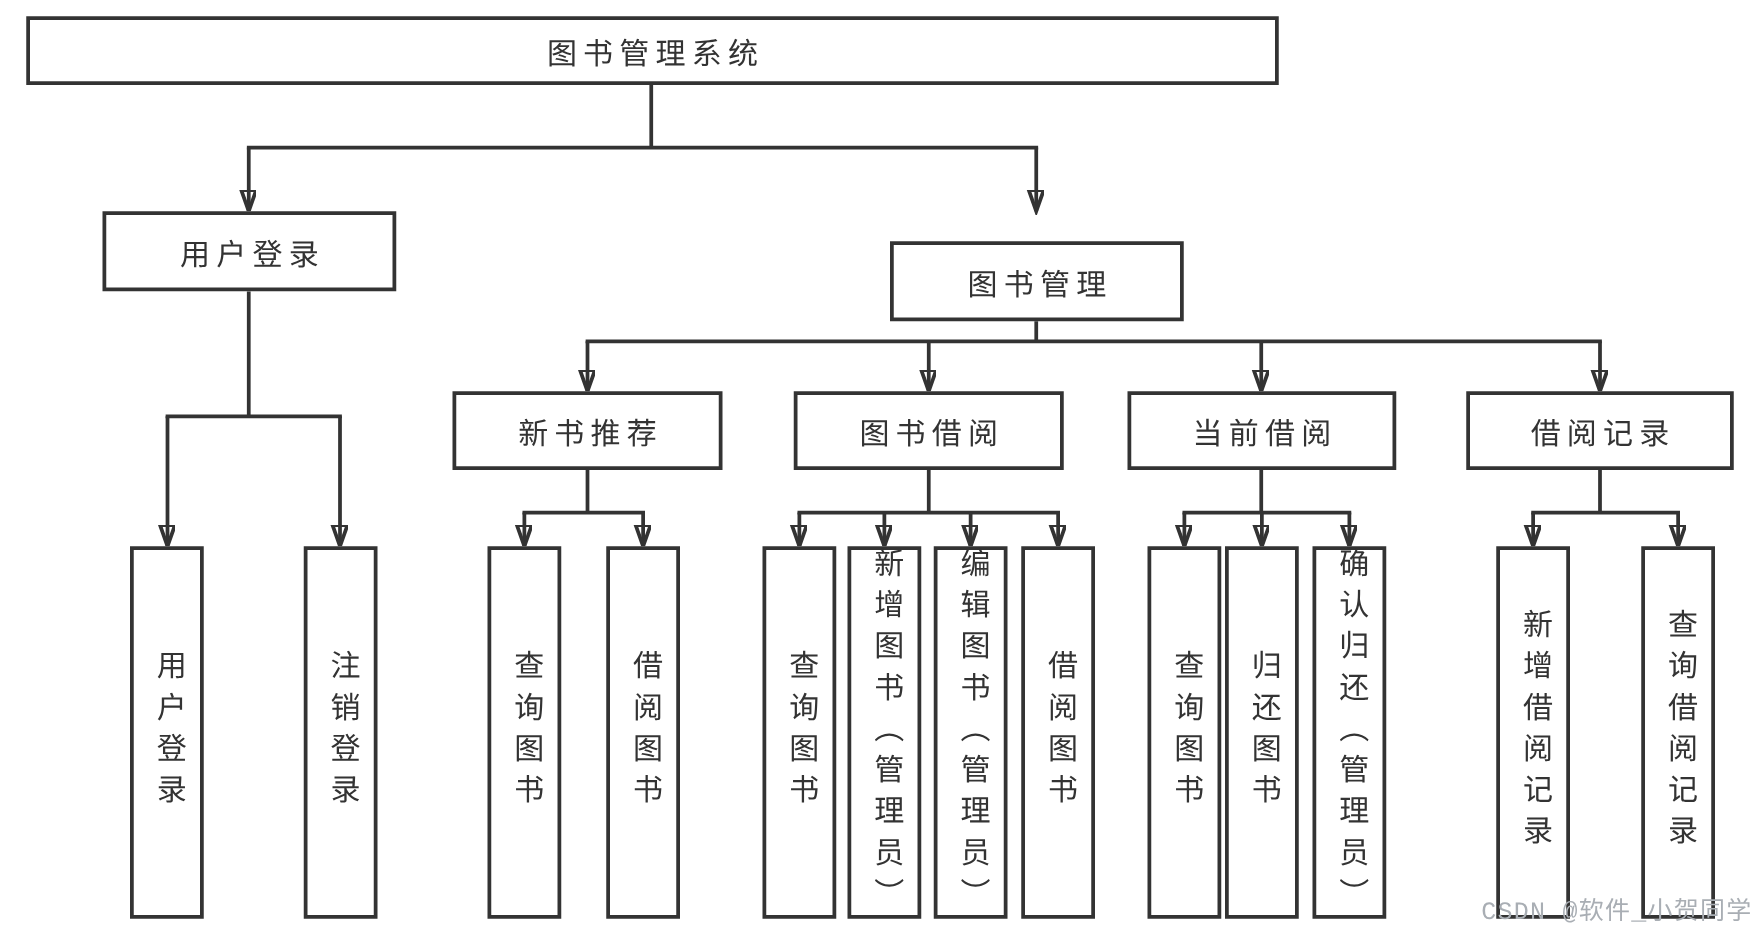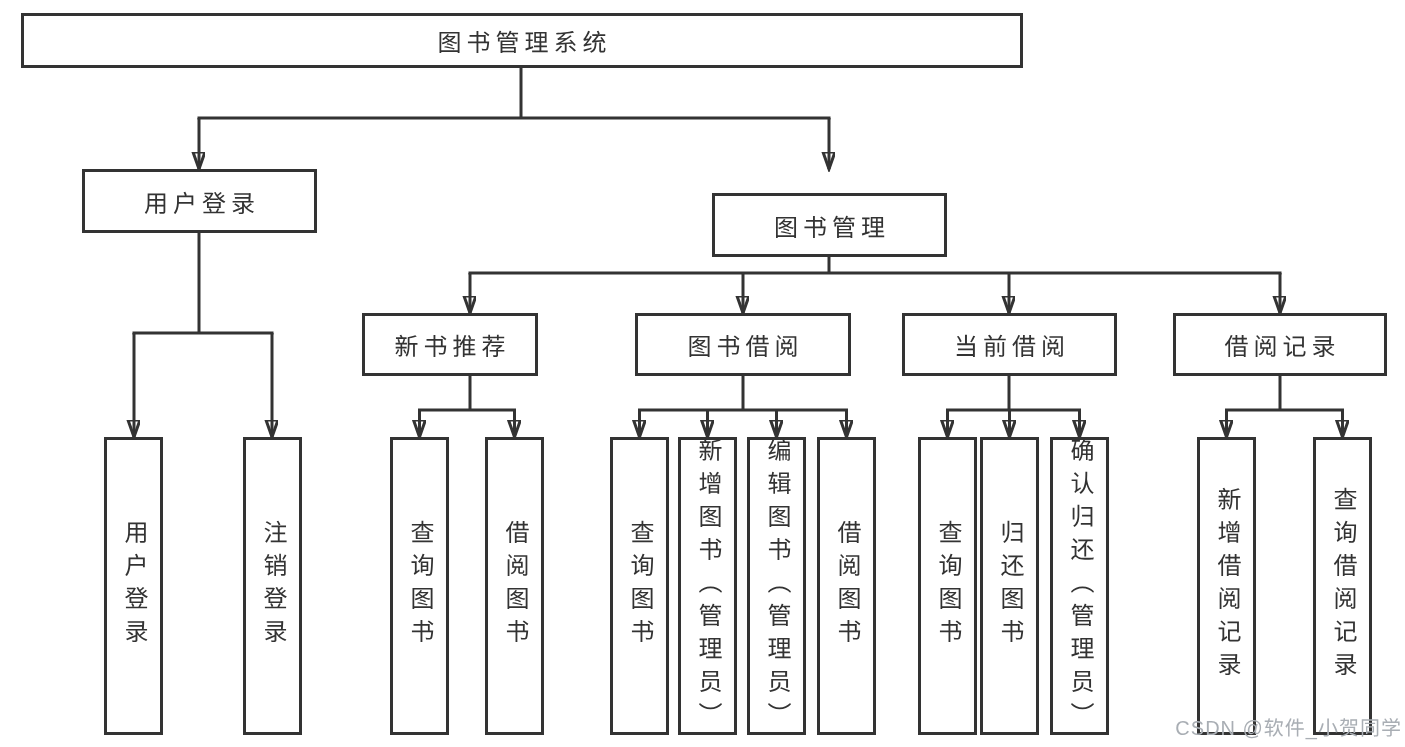--- a/index.html
+++ b/index.html
@@ -36,38 +36,39 @@
     writing-mode:vertical-rl;
     text-orientation:mixed;
     letter-spacing:9px;
     line-height:1.2;
     white-space:nowrap;
   }
   
   .n-root {left:21px;  top:13px;  width:1002px;height:55px;}
   .n-l2a  {left:82px;  top:169px; width:235px; height:64px;}
   .n-l2b  {left:712px; top:169px; width:235px; height:64px;margin-top:24px;}
-  .n-l3a  {left:362px; top:313px; width:176px; height:63px;}
+  .n-l3a  {left:362px; top:313px; width:216px; height:63px;}
   .n-l3b  {left:635px; top:313px; width:216px; height:63px;}
   .n-l3c  {left:902px; top:313px; width:215px; height:63px;}
   .n-l3d  {left:1173px;top:313px; width:214px; height:63px;}
   .leaf   {top:437px;  width:59px; height:298px;}
   .f0 {left:104px;} .f1 {left:243px;}
   .f2 {left:390px;} .f3 {left:485px;}
   .f4 {left:610px;} .f5 {left:678px;} .f6 {left:747px;} .f7 {left:817px;}
   .f8 {left:918px;} .f9 {left:980px;} .f10{left:1050px;}
   .f11{left:1197px;}.f12{left:1313px;}
   .watermark{
     position:absolute;
     right:3px;top:712px;
     z-index:2;
     font-size:20px;
     letter-spacing:1px;
     color:var(--watermark);
     white-space:nowrap;
+    font-family:Liberation Mono, monospace;
   }
 </style>
 </head>
 <body>
 
 <div class="canvas">
 
   <svg class="wires" width="1405" height="747" viewBox="0 0 1405 747">
     <defs>
       <marker id="arrow" markerWidth="20" markerHeight="14" refX="17" refY="6" orient="auto" markerUnits="userSpaceOnUse">

